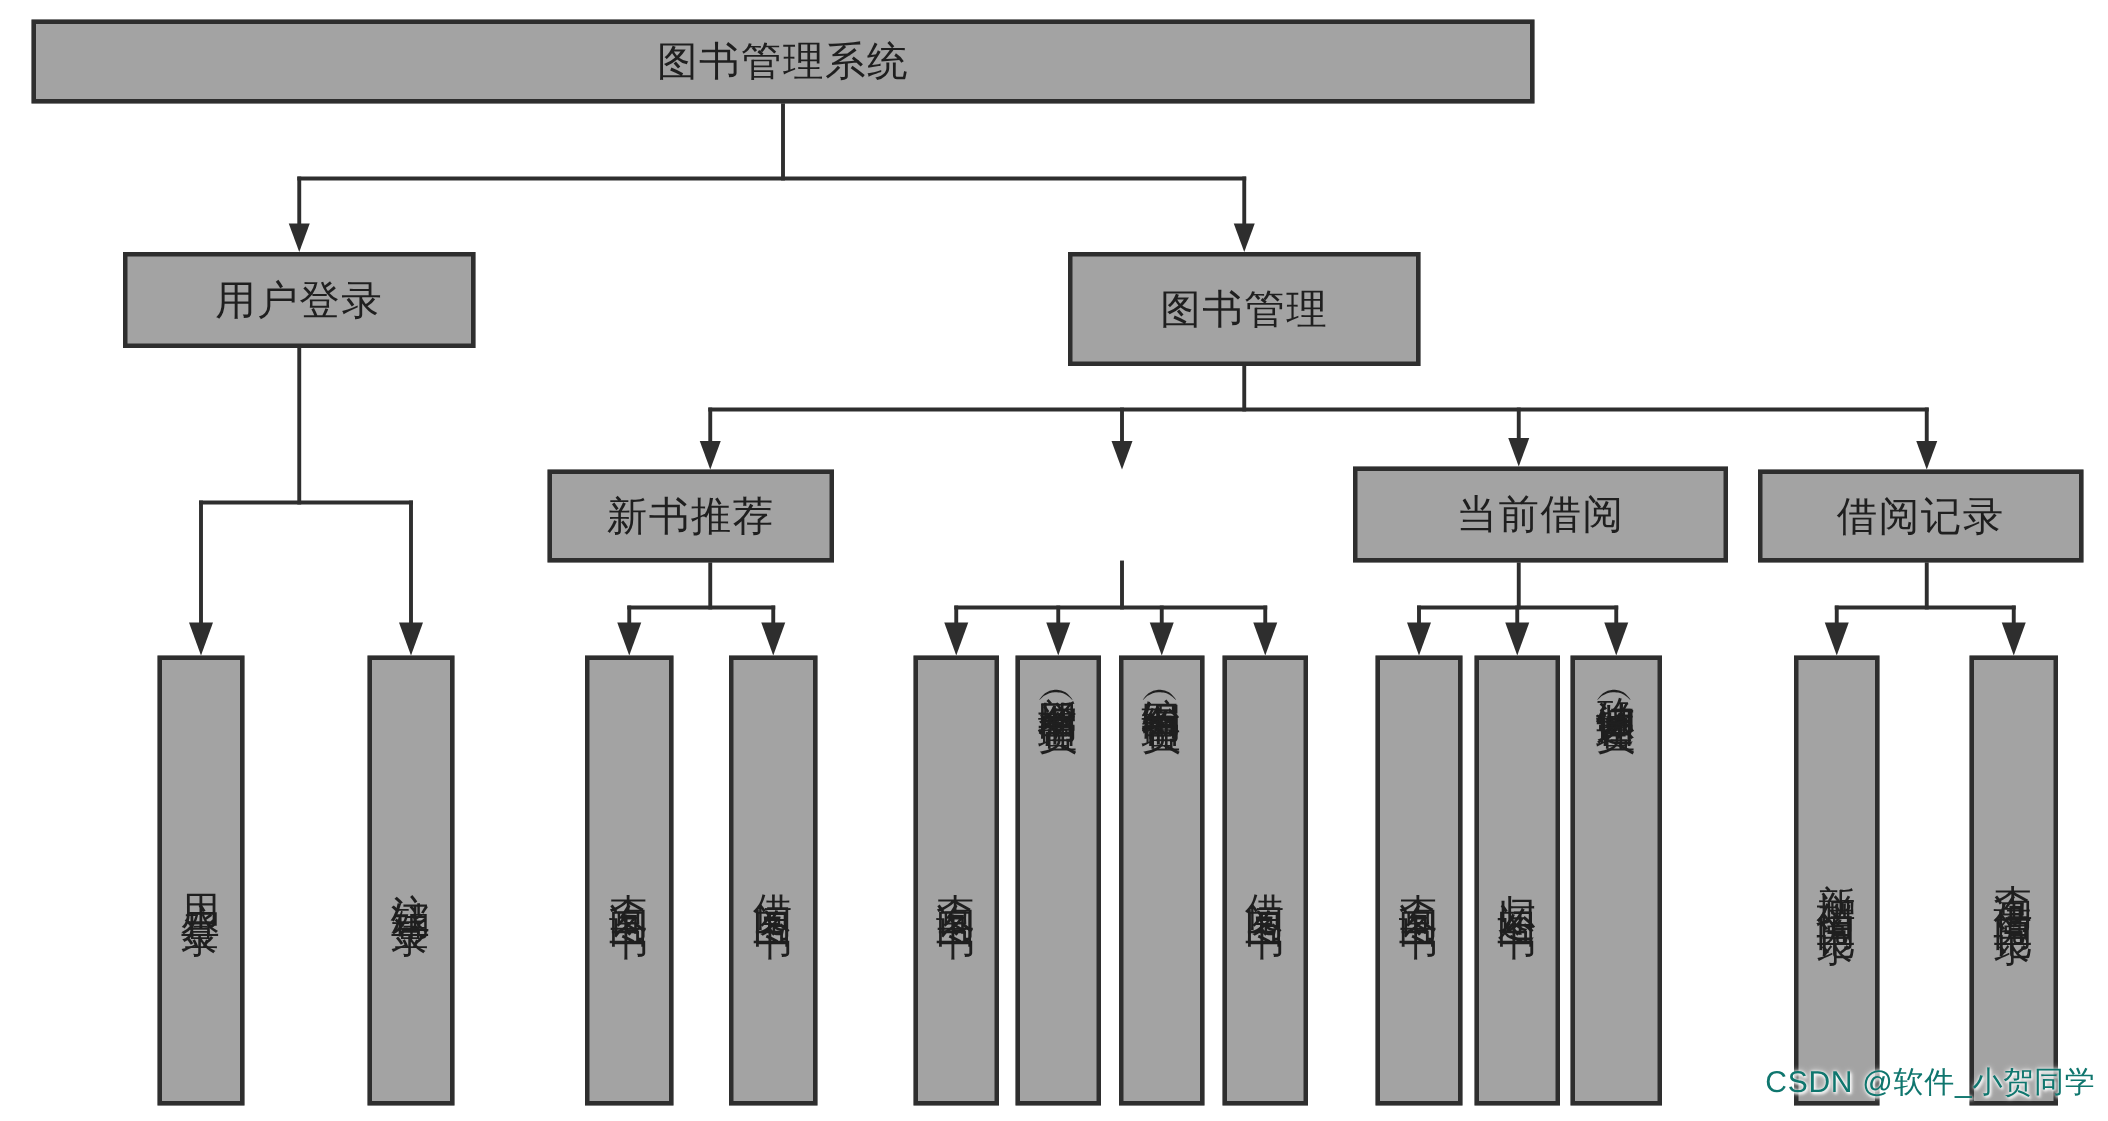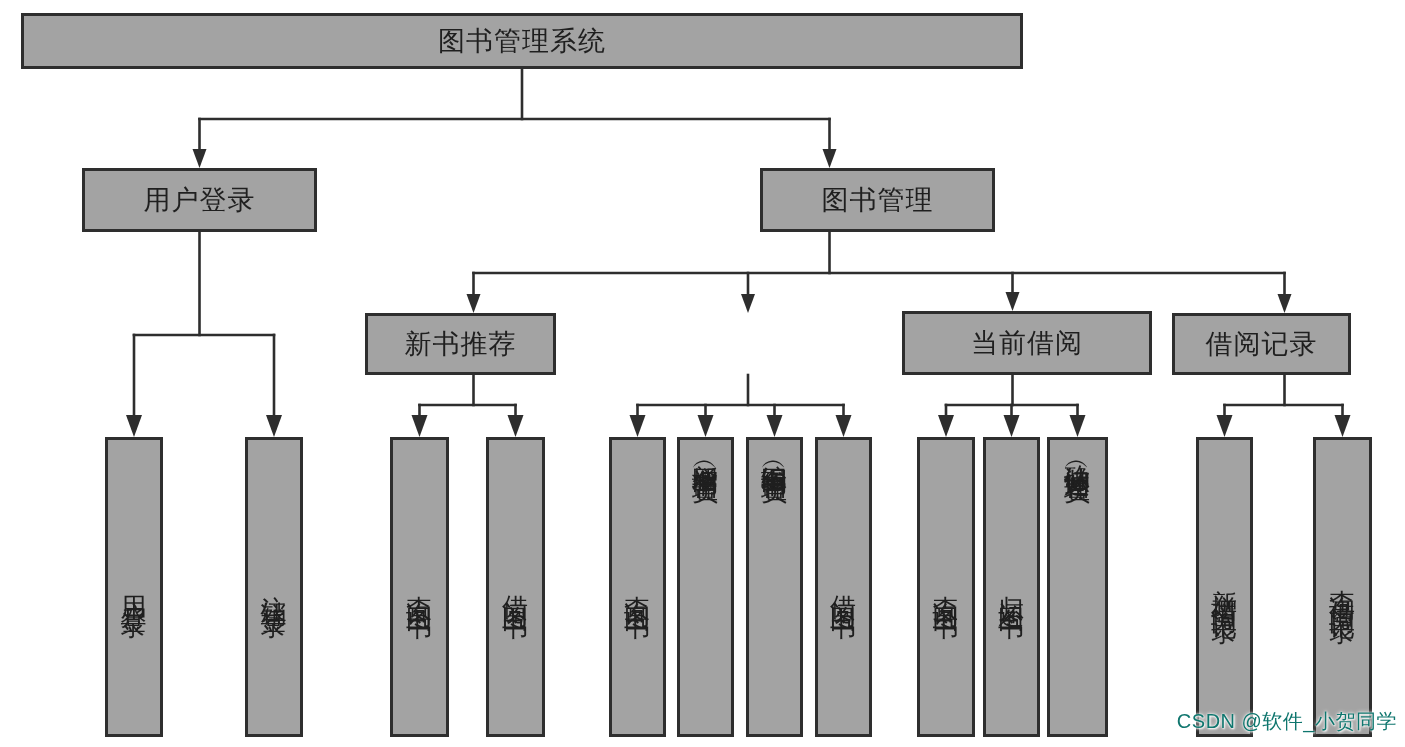--- a/index.html
+++ b/index.html
@@ -127,31 +127,31 @@
     </g>
   </svg>
 
   <div class="box hbox" style="left:21px; top:13px; width:1002px; height:56px;">
     <span>图书管理系统</span>
   </div>
 
   <div class="box hbox" style="left:82px; top:168px; width:235px; height:64px;">
     <span>用户登录</span>
   </div>
-  <div class="box hbox" style="left:712px; top:168px; width:235px; height:64px;margin-left:48px;">
+  <div class="box hbox" style="left:712px; top:168px; width:235px; height:76px;">
     <span>图书管理</span>
   </div>
 
   <div class="box hbox" style="left:365px; top:313px; width:191px; height:62px;">
     <span>新书推荐</span>
   </div>
   <div class="box hbox" style="left:902px; top:311px; width:250px; height:64px;">
     <span>当前借阅</span>
   </div>
-  <div class="box hbox" style="left:1172px; top:313px; width:179px; height:62px;">
+  <div class="box hbox" style="left:1172px; top:313px; width:217px; height:62px;">
     <span>借阅记录</span>
   </div>
 
   <div class="box vbox" style="left:105px; top:437px; width:58px; height:300px;">
     <span class="vtext">用户登录</span>
   </div>
   <div class="box vbox" style="left:245px; top:437px; width:58px; height:300px;">
     <span class="vtext">注销登录</span>
   </div>
 

